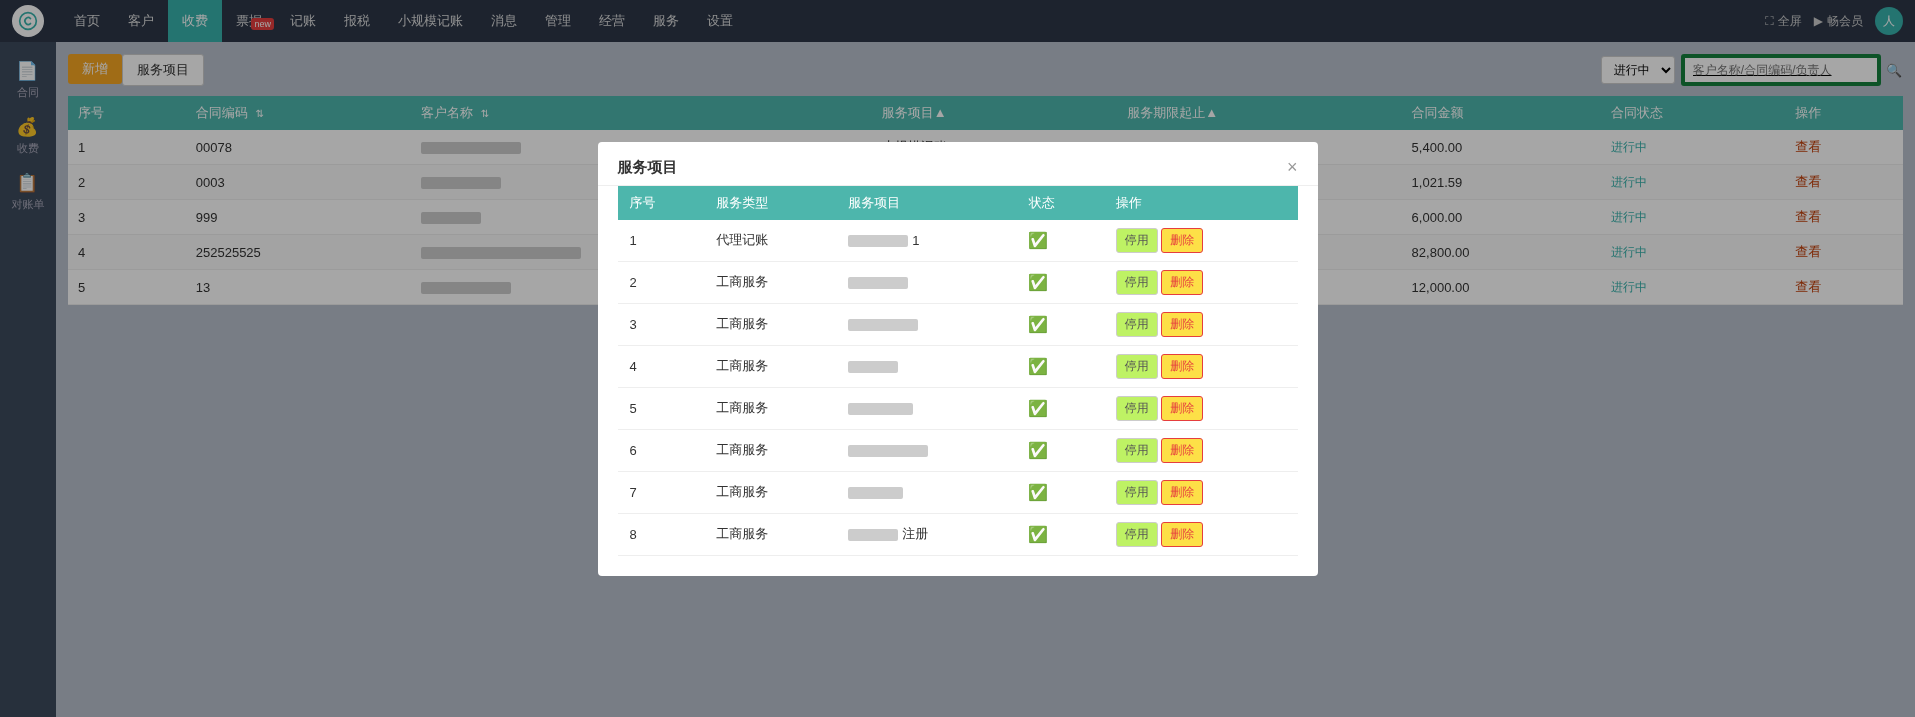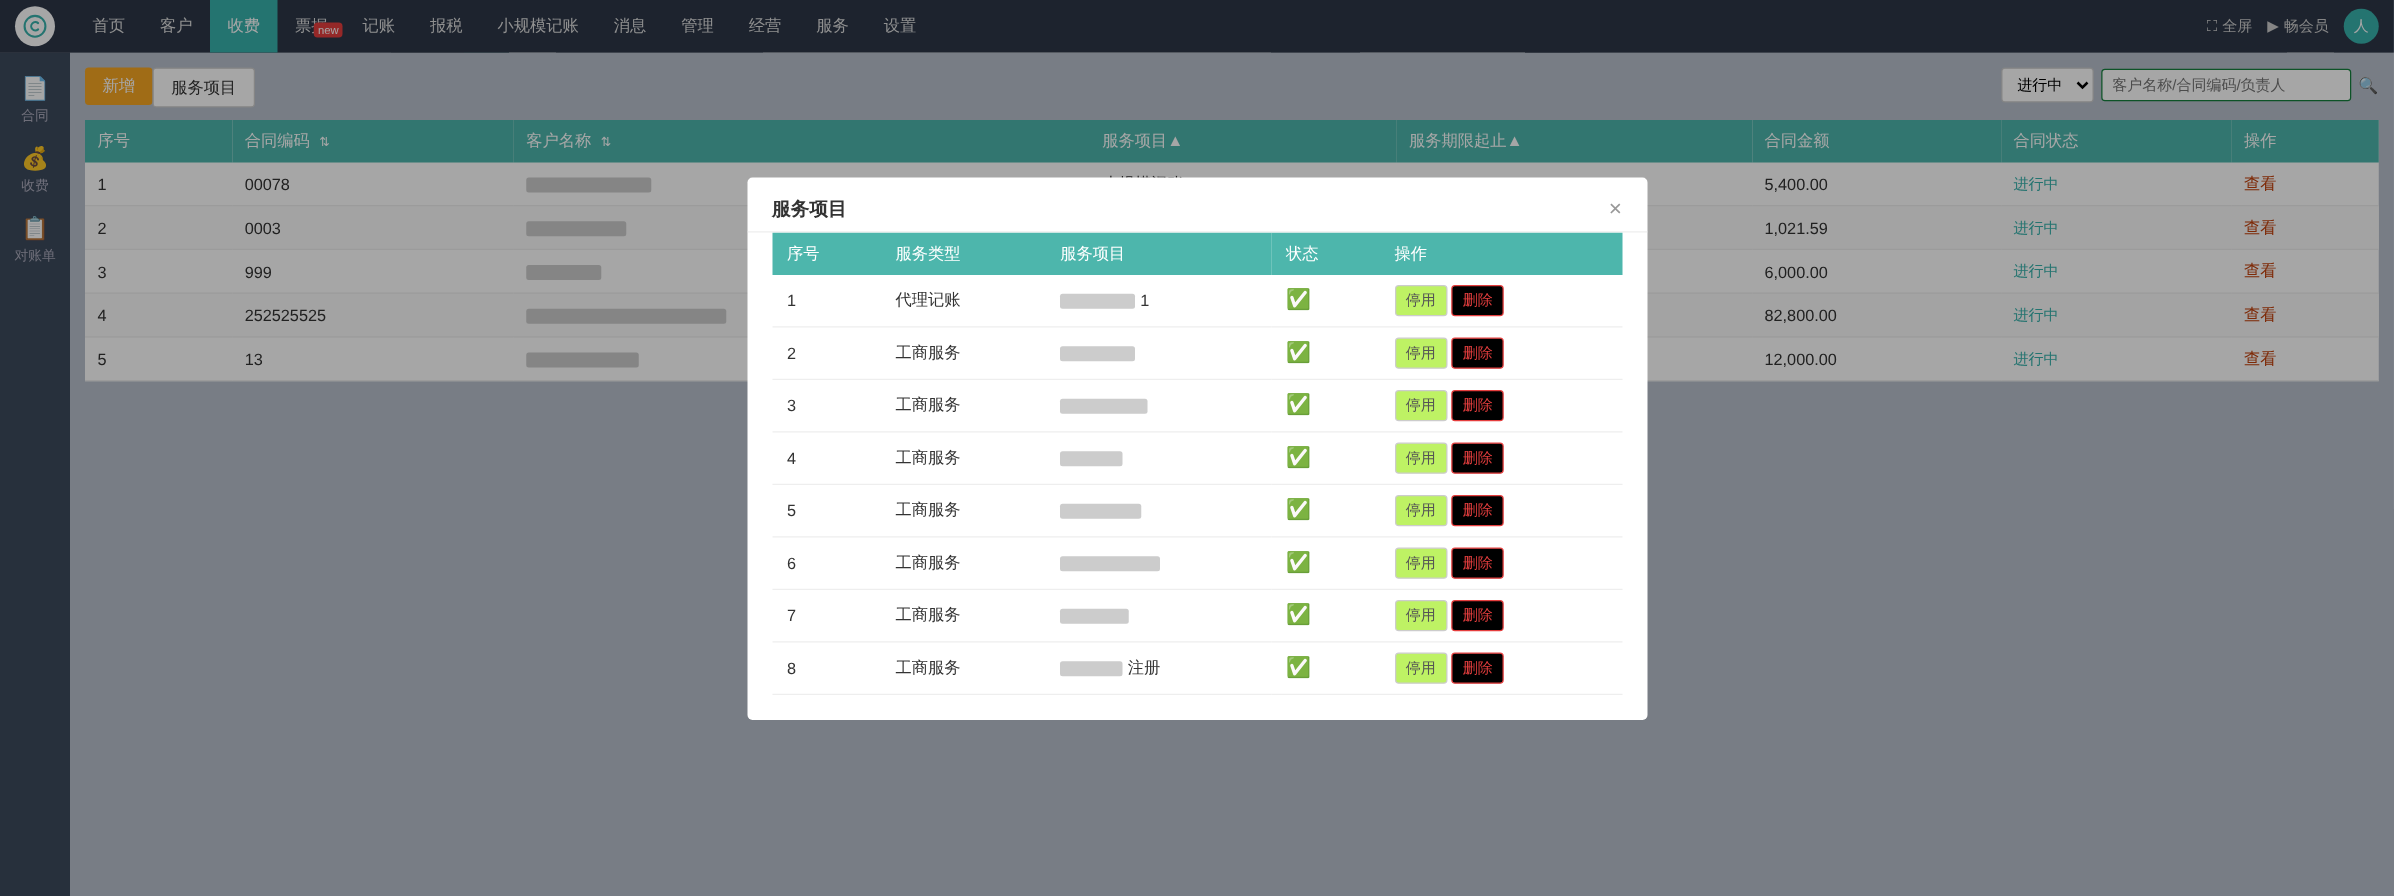--- a/index.html
+++ b/index.html
@@ -85,22 +85,22 @@
       padding: 6px 14px; border-radius: 3px; cursor: pointer; font-size: 13px;
     }
     .filter-area {
       margin-left: auto; display: flex; align-items: center; gap: 6px;
     }
     .filter-select {
       border: 1px solid #ccc; padding: 5px 8px; border-radius: 3px;
       background: #fff; font-size: 12px;
     }
     .search-input {
-      border: 1px solid #15803d; padding: 5px 8px; border-radius: 3px;
-      font-size: 12px; width: 200px;
+      border: 4px solid #15803d; padding: 5px 8px; border-radius: 3px;
+      font-size: 12px; width: 200px; text-decoration: underline;
     }
     .search-icon { color: #888; cursor: pointer; }
 
     
     .data-table { width: 100%; border-collapse: collapse; background: #fff; }
     .data-table th {
       background: #4db6ac; color: #fff; padding: 8px 10px;
       text-align: left; font-weight: normal; font-size: 13px;
       white-space: nowrap;
     }
@@ -166,21 +166,21 @@
     .modal-table td {
       padding: 8px 12px; border-bottom: 1px solid #eee;
       font-size: 13px; color: #333;
     }
     .check-icon { color: #38b2ac; font-size: 16px; }
     .btn-stop {
       background: #bef264; color: #555; border: 1px solid #ccc;
       padding: 3px 8px; border-radius: 3px; cursor: pointer; font-size: 12px;
     }
     .btn-delete {
-      background: #000000; color: #e53e3e; border: 1px solid #e53e3e;
+      background: #fde047; color: #e53e3e; border: 1px solid #e53e3e;
       padding: 3px 8px; border-radius: 3px; cursor: pointer; font-size: 12px;
     }
   </style>
 </head>
 <body>
 
 <nav class="top-nav">
   <div class="logo">
     <svg viewBox="0 0 24 24" fill="none" xmlns="http://www.w3.org/2000/svg">
       <circle cx="12" cy="12" r="10" stroke="#38b2ac" stroke-width="2" fill="none"></circle>

